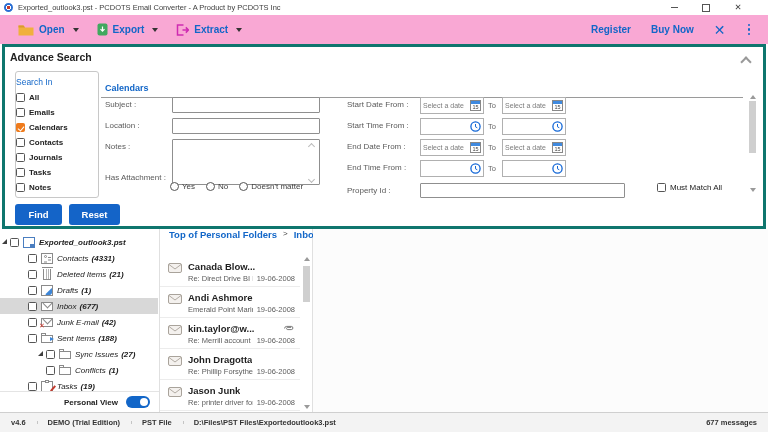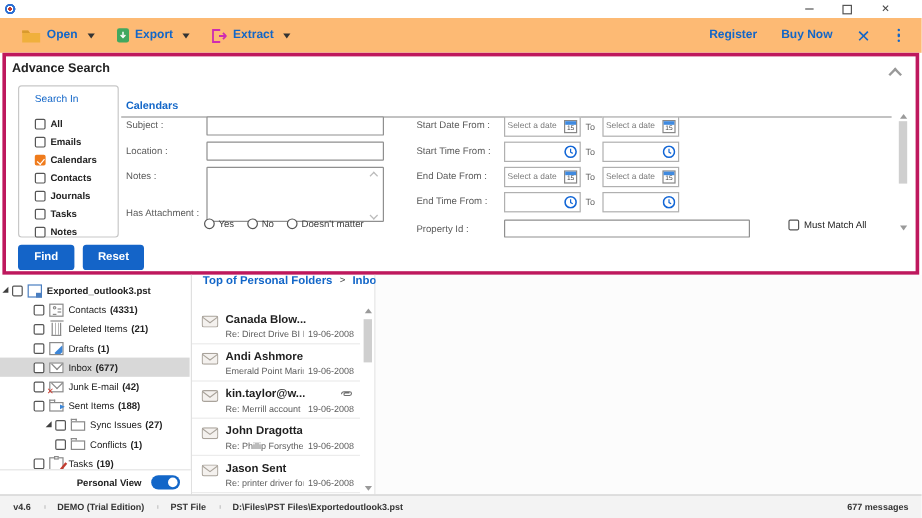--- a/index.html
+++ b/index.html
@@ -11,38 +11,38 @@
   .app-ico{width:9px;height:9px;border-radius:50%;margin:0 5px 0 4px;flex:none;
      background:radial-gradient(circle,#c43b2e 0 1.6px,#fff 1.6px 2.6px,#2b6fd4 2.6px 4.5px,transparent 4.5px);}
   .title-text{font-size:7.5px;color:#3c3c3c;white-space:nowrap;}
   .win-controls{margin-left:auto;display:flex;height:100%;margin-right:14px;}
   .win-btn{width:32px;display:flex;align-items:center;justify-content:center;cursor:pointer;}
   .glyph-min{width:7px;height:1px;background:#555;}
   .glyph-max{width:6px;height:6px;border:1px solid #555;}
   .glyph-close{font-size:8.5px;color:#444;line-height:1;}
 
   
-  .toolbar{position:absolute;left:0;top:15px;right:0;height:29px;display:flex;align-items:center;background:#fdba74;justify-content:center;}
+  .toolbar{position:absolute;left:0;top:15px;right:0;height:29px;display:flex;align-items:center;background:#f9a8d4;justify-content:center;}
   .tool-btn{display:flex;align-items:center;gap:5px;margin-left:18px;cursor:pointer;}
   .tool-label{font-size:10px;font-weight:700;color:#1266c8;}
   .caret{width:0;height:0;border-left:3.5px solid transparent;border-right:3.5px solid transparent;border-top:4px solid #333;margin-left:3px;}
   .tb-right{margin-left:auto;display:flex;align-items:center;gap:20px;margin-right:16px;}
   .tb-link{font-size:10px;font-weight:700;color:#1266c8;cursor:pointer;}
   .blue-x{font-size:14px;font-weight:700;color:#1266c8;line-height:1;cursor:pointer;}
   .kebab{display:flex;flex-direction:column;gap:2px;cursor:pointer;padding:2px;}
   .kebab i{width:2.5px;height:2.5px;border-radius:50%;background:#1266c8;}
 
   
-  .adv{position:absolute;left:2px;right:2px;top:44px;height:185px;border:3px solid #be185d;background:#fff;box-sizing:border-box;}
+  .adv{position:absolute;left:2px;right:2px;top:44px;height:185px;border:3px solid #0f766e;background:#fff;box-sizing:border-box;}
   .adv-title{position:absolute;left:5px;top:4px;font-size:10.5px;font-weight:600;color:#222;}
   .chev-up{position:absolute;right:13px;top:11px;width:6px;height:6px;border-top:2px solid #999;border-right:2px solid #999;transform:rotate(-45deg);cursor:pointer;}
 
-  .si-box{position:absolute;left:10px;top:24px;width:84px;height:127px;border:1px solid #c8c8c8;border-radius:3px;padding:5px 0 0 13px;box-sizing:border-box;background:#fff;}
+  .si-box{position:absolute;left:10px;top:24px;width:84px;height:127px;border:1px solid #c8c8c8;border-radius:3px;padding:5px 0 0 0;box-sizing:border-box;background:#fff;}
   .si-title{font-size:8.5px;color:#1266c8;margin-bottom:6px;}
-  .si-item{display:flex;align-items:flex-end;gap:4px;height:15px;font-size:8px;font-weight:600;color:#222;cursor:pointer;}
+  .si-item{display:flex;align-items:flex-start;gap:4px;height:15px;font-size:8px;font-weight:600;color:#222;cursor:pointer;}
 
   .cb{width:9px;height:9px;border:1px solid #555;border-radius:1.5px;background:#fff;flex:none;position:relative;box-sizing:border-box;}
   .cb.checked{background:#4a4a4a;border-color:#4a4a4a;}
   .cb.checked::after{content:"";position:absolute;left:2px;top:0.5px;width:3px;height:5px;border-right:1.3px solid #fff;border-bottom:1.3px solid #fff;transform:rotate(40deg);}
   .cb.orange{background:#ef7b1c;border-color:#ef7b1c;}
 
   .btn{position:absolute;top:157px;height:21px;background:#1464c8;color:#fff;font-size:9.5px;font-weight:700;border:none;border-radius:3px;font-family:inherit;cursor:pointer;}
   .btn-find{left:10px;width:47px;}
   .btn-reset{left:64px;width:51px;}
 
@@ -74,21 +74,21 @@
   .sb-down{width:0;height:0;border-left:3px solid transparent;border-right:3px solid transparent;border-top:4px solid #9a9a9a;margin-top:auto;flex:none;}
   .sb-thumb{width:7px;background:#cfcfcf;flex:none;}
   .adv-sb{right:6px;top:48px;height:97px;}
   .adv-sb .sb-thumb{height:52px;}
   .m-sb{right:1px;top:28px;bottom:3px;}
   .m-sb .sb-thumb{height:36px;margin-top:3px;}
 
   
   .tree-panel{position:absolute;left:0;top:229px;width:160px;bottom:20px;border-right:1px solid #e0e0e0;box-sizing:border-box;background:#fff;}
   .tree{position:absolute;left:0;top:5px;right:1px;}
-  .trow{display:flex;align-items:center;height:16px;font-size:8px;color:#222;cursor:pointer;}
+  .trow{display:flex;align-items:center;height:16px;font-size:8px;color:#222;cursor:pointer;font-style:italic;}
   .trow.selected{background:#d8d8d8;}
   .expander{visibility:hidden;width:8px;height:10px;flex:none;position:relative;}
   .expander.show{visibility:visible;}
   .expander::after{content:"";position:absolute;left:0;top:2px;width:0;height:0;border-left:5px solid transparent;border-bottom:5px solid #3f3f3f;}
   .trow .cb{margin-right:4px;}
   .tlabel{white-space:nowrap;font-weight:400;}
   .tlabel.bold{font-weight:700;}
   .tcount{font-weight:700;margin-left:3px;}
 
   .tic{width:12px;height:11px;flex:none;margin-right:4px;position:relative;box-sizing:border-box;}
@@ -140,20 +140,21 @@
   .statusbar{position:absolute;left:0;right:0;bottom:0;height:20px;background:#f3f3f3;border-top:1px solid #cfcfcf;display:flex;align-items:center;font-size:7.5px;font-weight:700;color:#333;box-sizing:border-box;}
   .st-item{padding:0 11px;position:relative;white-space:nowrap;}
   .st-item + .st-item::before{content:"";position:absolute;left:0;top:3px;bottom:3px;width:1px;background:#c4c4c4;}
   .st-right{margin-left:auto;padding-right:11px;white-space:nowrap;}
 </style>
 </head>
 <body>
 
 <div class="titlebar">
   <span class="app-ico"></span>
+  <span class="title-text">Exported_outlook3.pst - PCDOTS Email Converter - A Product by PCDOTS Inc</span>
   <span class="win-controls">
     <span class="win-btn">
         <span class="glyph-min"></span>
       </span>
     <span class="win-btn">
         <span class="glyph-max"></span>
       </span>
     <span class="win-btn">
         <span class="glyph-close">✕</span>
       </span>
@@ -542,21 +543,21 @@
 
       <div class="mrow">
         <span class="menv">
           <svg width="14" height="10" viewBox="0 0 14 10">
             <rect x="0.5" y="0.5" width="13" height="9" rx="1.5" fill="#f4f1ee" stroke="#a9a39b"></rect>
             <path d="M1 1.5 L7 6 L13 1.5" fill="none" stroke="#a9a39b" stroke-width="0.9"></path>
           </svg>
         </span>
         <span class="mbody">
           <span class="msl">
-            <span class="msender">Jason Sent</span>
+            <span class="msender">Jason Junk</span>
 
           </span>
           <span class="mss">
             <i class="msub">Re: printer driver for</i>
             <i class="mdate">19-06-2008</i>
           </span>
         </span>
       </div>
     </div>
   <div class="vsb m-sb">

